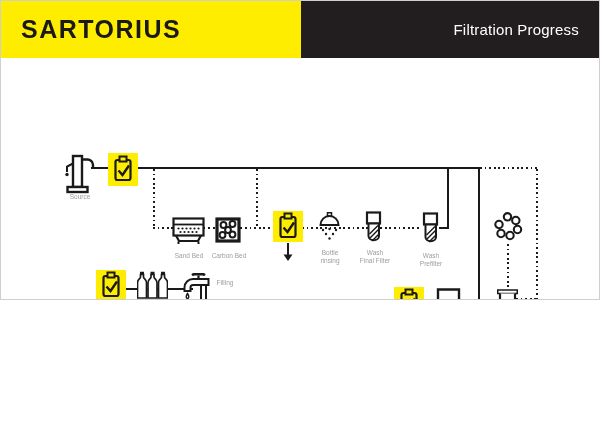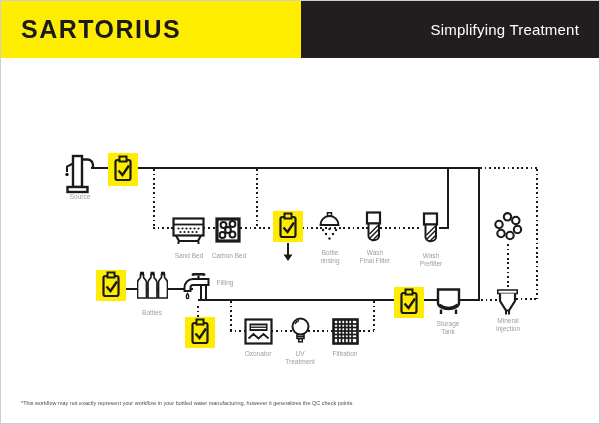--- a/index.html
+++ b/index.html
@@ -1,16 +1,16 @@
 <!DOCTYPE html>
 <html><head>
 <meta charset="utf-8">
 <style>
   html,body{margin:0;padding:0;background:#fff;}
-  .page{position:relative;width:600px;height:424px;background:#ffffff;overflow:hidden;
+  .page{position:relative;width:600px;height:300px;background:#ffffff;overflow:hidden;
         font-family:"Liberation Sans",sans-serif;border:1px solid #cfcfcf;box-sizing:border-box;}
   
   .hdr{position:absolute;left:0;top:0;width:100%;height:57px;display:flex;}
   .hdr-yellow{width:300px;height:100%;background:#FFED00;display:flex;align-items:center;}
   .hdr-black{flex:1;height:100%;background:#221E1F;display:flex;align-items:center;justify-content:flex-end;}
   .logo{margin-left:20px;font-size:25px;font-weight:800;letter-spacing:1.5px;color:#1a1a1a;}
   .tagline{margin-right:20px;font-size:15px;font-weight:500;color:#ffffff;letter-spacing:.2px;}
   
   .title{position:absolute;left:20px;top:79px;font-size:17px;color:#6f6f6f;letter-spacing:.2px;}
   .footnote{position:absolute;left:20px;top:399px;font-size:5.5px;color:#4d4d4d;}
@@ -27,21 +27,21 @@
 </head>
 <body>
 
 <div class="page">
 
   <div class="hdr">
     <div class="hdr-yellow">
       <div class="logo">SARTORIUS</div>
     </div>
     <div class="hdr-black">
-      <div class="tagline">Simplifying Treatment</div>
+      <div class="tagline">Filtration Progress</div>
     </div>
   </div>
 
 
   <div class="sl" style="left:90px;top:166px;width:389px;height:2px;"></div>
   <div class="sl" style="left:446px;top:166px;width:2px;height:62px;"></div>
   <div class="sl" style="left:438px;top:226px;width:10px;height:2px;"></div>
   <div class="sl" style="left:477px;top:166px;width:2px;height:134px;"></div>
   <div class="sl" style="left:197px;top:298px;width:282px;height:2px;"></div>
   <div class="sl" style="left:100px;top:287px;width:92px;height:2px;"></div>

